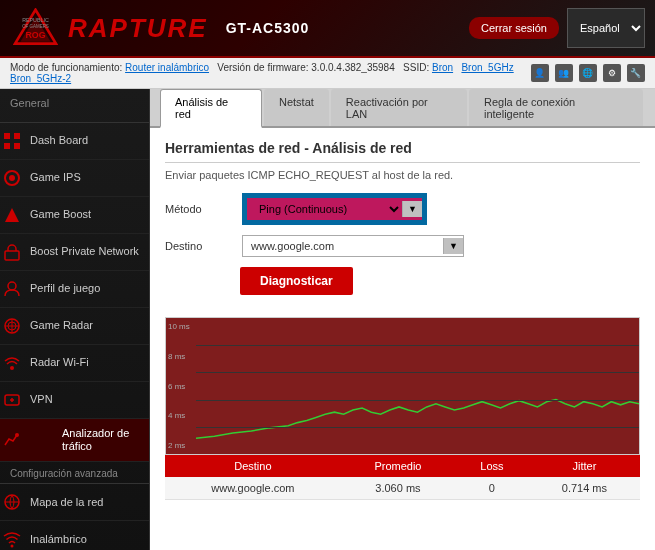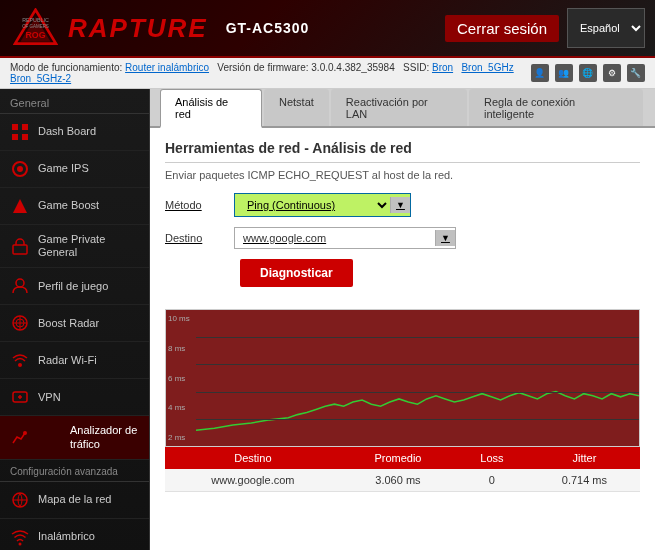--- a/index.html
+++ b/index.html
@@ -60,23 +60,23 @@
       right: 10px;
       display: flex;
       align-items: center;
       gap: 8px;
     }
     .btn-cerrar {
       background: #8b0000;
       color: white;
       border: none;
       padding: 5px 12px;
-      font-size: 15px;
-      cursor: pointer;
-      border-radius: 2px;
+      font-size: 11px;
+      cursor: pointer;
+      border-radius: 10px;
     }
     .lang-select {
       background: #2a2a2a;
       color: white;
       border: 1px solid #555;
       padding: 12px 8px;
       font-size: 11px;
       cursor: pointer;
     }
 
@@ -125,27 +125,27 @@
     .sidebar {
       width: 150px;
       background: linear-gradient(180deg, #1a1a1a 0%, #111 100%);
       border-right: 1px solid #333;
       flex-shrink: 0;
       overflow-y: auto;
     }
     .sidebar-section-header {
       color: #888;
       font-size: 11px;
-      padding: 8px 10px 4px;
+      padding: 8px 10px 13px;
       border-bottom: 1px solid #333;
     }
     .sidebar-item {
       display: flex;
       align-items: center;
-      padding: 8px 10px;
+      padding: 8px 2px;
       color: #ccc;
       font-size: 11px;
       cursor: pointer;
       gap: 8px;
       border-bottom: 1px solid #222;
     }
     .sidebar-item.active {
       background: #3a0000;
       color: white;
       gap: 40px;
@@ -225,22 +225,21 @@
       font-size: 11px;
       color: #555;
       margin-bottom: 12px;
     }
 
     
     .form-row {
       display: flex;
       align-items: center;
       margin-bottom: 10px;
-      gap: 4px;
-      text-decoration: underline;
+      gap: 12px;
     }
     .form-label {
       width: 65px;
       font-size: 11px;
       color: #333;
       flex-shrink: 0;
     }
     .form-input-wrap {
       display: flex;
       align-items: center;
@@ -421,21 +420,21 @@
       <span class="sidebar-item-label">Game Boost</span>
     </div>
 
     <div class="sidebar-item">
       <div class="sidebar-icon">
         <svg viewBox="0 0 18 18" fill="none" xmlns="http://www.w3.org/2000/svg">
           <rect x="2" y="8" width="14" height="9" rx="1" stroke="#cc0000" stroke-width="1.5"></rect>
           <path d="M5 8V6a4 4 0 018 0v2" stroke="#cc0000" stroke-width="1.5"></path>
         </svg>
       </div>
-      <span class="sidebar-item-label">Game Private General</span>
+      <span class="sidebar-item-label">Boost Private Network</span>
     </div>
 
     <div class="sidebar-item">
       <div class="sidebar-icon">
         <svg viewBox="0 0 18 18" fill="none" xmlns="http://www.w3.org/2000/svg">
           <circle cx="9" cy="6" r="4" stroke="#cc0000" stroke-width="1.5"></circle>
           <path d="M2 16c0-4 3-6 7-6s7 2 7 6" stroke="#cc0000" stroke-width="1.5"></path>
         </svg>
       </div>
       <span class="sidebar-item-label">Perfil de juego</span>
@@ -443,21 +442,21 @@
 
     <div class="sidebar-item">
       <div class="sidebar-icon">
         <svg viewBox="0 0 18 18" fill="none" xmlns="http://www.w3.org/2000/svg">
           <circle cx="9" cy="9" r="7" stroke="#cc0000" stroke-width="1.5"></circle>
           <circle cx="9" cy="9" r="4" stroke="#cc0000" stroke-width="1"></circle>
           <line x1="9" y1="2" x2="9" y2="16" stroke="#cc0000" stroke-width="1"></line>
           <line x1="2" y1="9" x2="16" y2="9" stroke="#cc0000" stroke-width="1"></line>
         </svg>
       </div>
-      <span class="sidebar-item-label">Boost Radar</span>
+      <span class="sidebar-item-label">Game Radar</span>
     </div>
 
     <div class="sidebar-item">
       <div class="sidebar-icon">
         <svg viewBox="0 0 18 18" fill="none" xmlns="http://www.w3.org/2000/svg">
           <path d="M2 7 Q9 1 16 7" stroke="#cc0000" stroke-width="1.5" fill="none"></path>
           <path d="M4 10 Q9 5 14 10" stroke="#cc0000" stroke-width="1.5" fill="none"></path>
           <circle cx="9" cy="14" r="2" fill="#cc0000"></circle>
         </svg>
       </div>
@@ -518,21 +517,21 @@
       <div class="tab">Reactivación por LAN</div>
       <div class="tab">Regla de conexión inteligente</div>
     </div>
 
     <div class="page-content">
       <div class="page-title">Herramientas de red - Análisis de red</div>
       <div class="page-description">Enviar paquetes ICMP ECHO_REQUEST al host de la red.</div>
 
       <div class="form-row">
         <span class="form-label">Método</span>
-        <div style="display:flex;align-items:center;border:1px solid #0369a1;background:#bef264;">
+        <div style="display:flex;align-items:center;border:5px solid #0369a1;background:#be185d;">
           <select style="border:none;background:transparent;padding:4px 8px;font-size:11px;outline:none;min-width:155px;">
             <option>Ping (Continuous)</option>
             <option>Ping</option>
             <option>Traceroute</option>
             <option>Nslookup</option>
           </select>
           <span style="padding:3px 5px;background:#c0c0c0;border-left:1px solid #aaa;font-size:9px;">▼</span>
         </div>
       </div>
 

